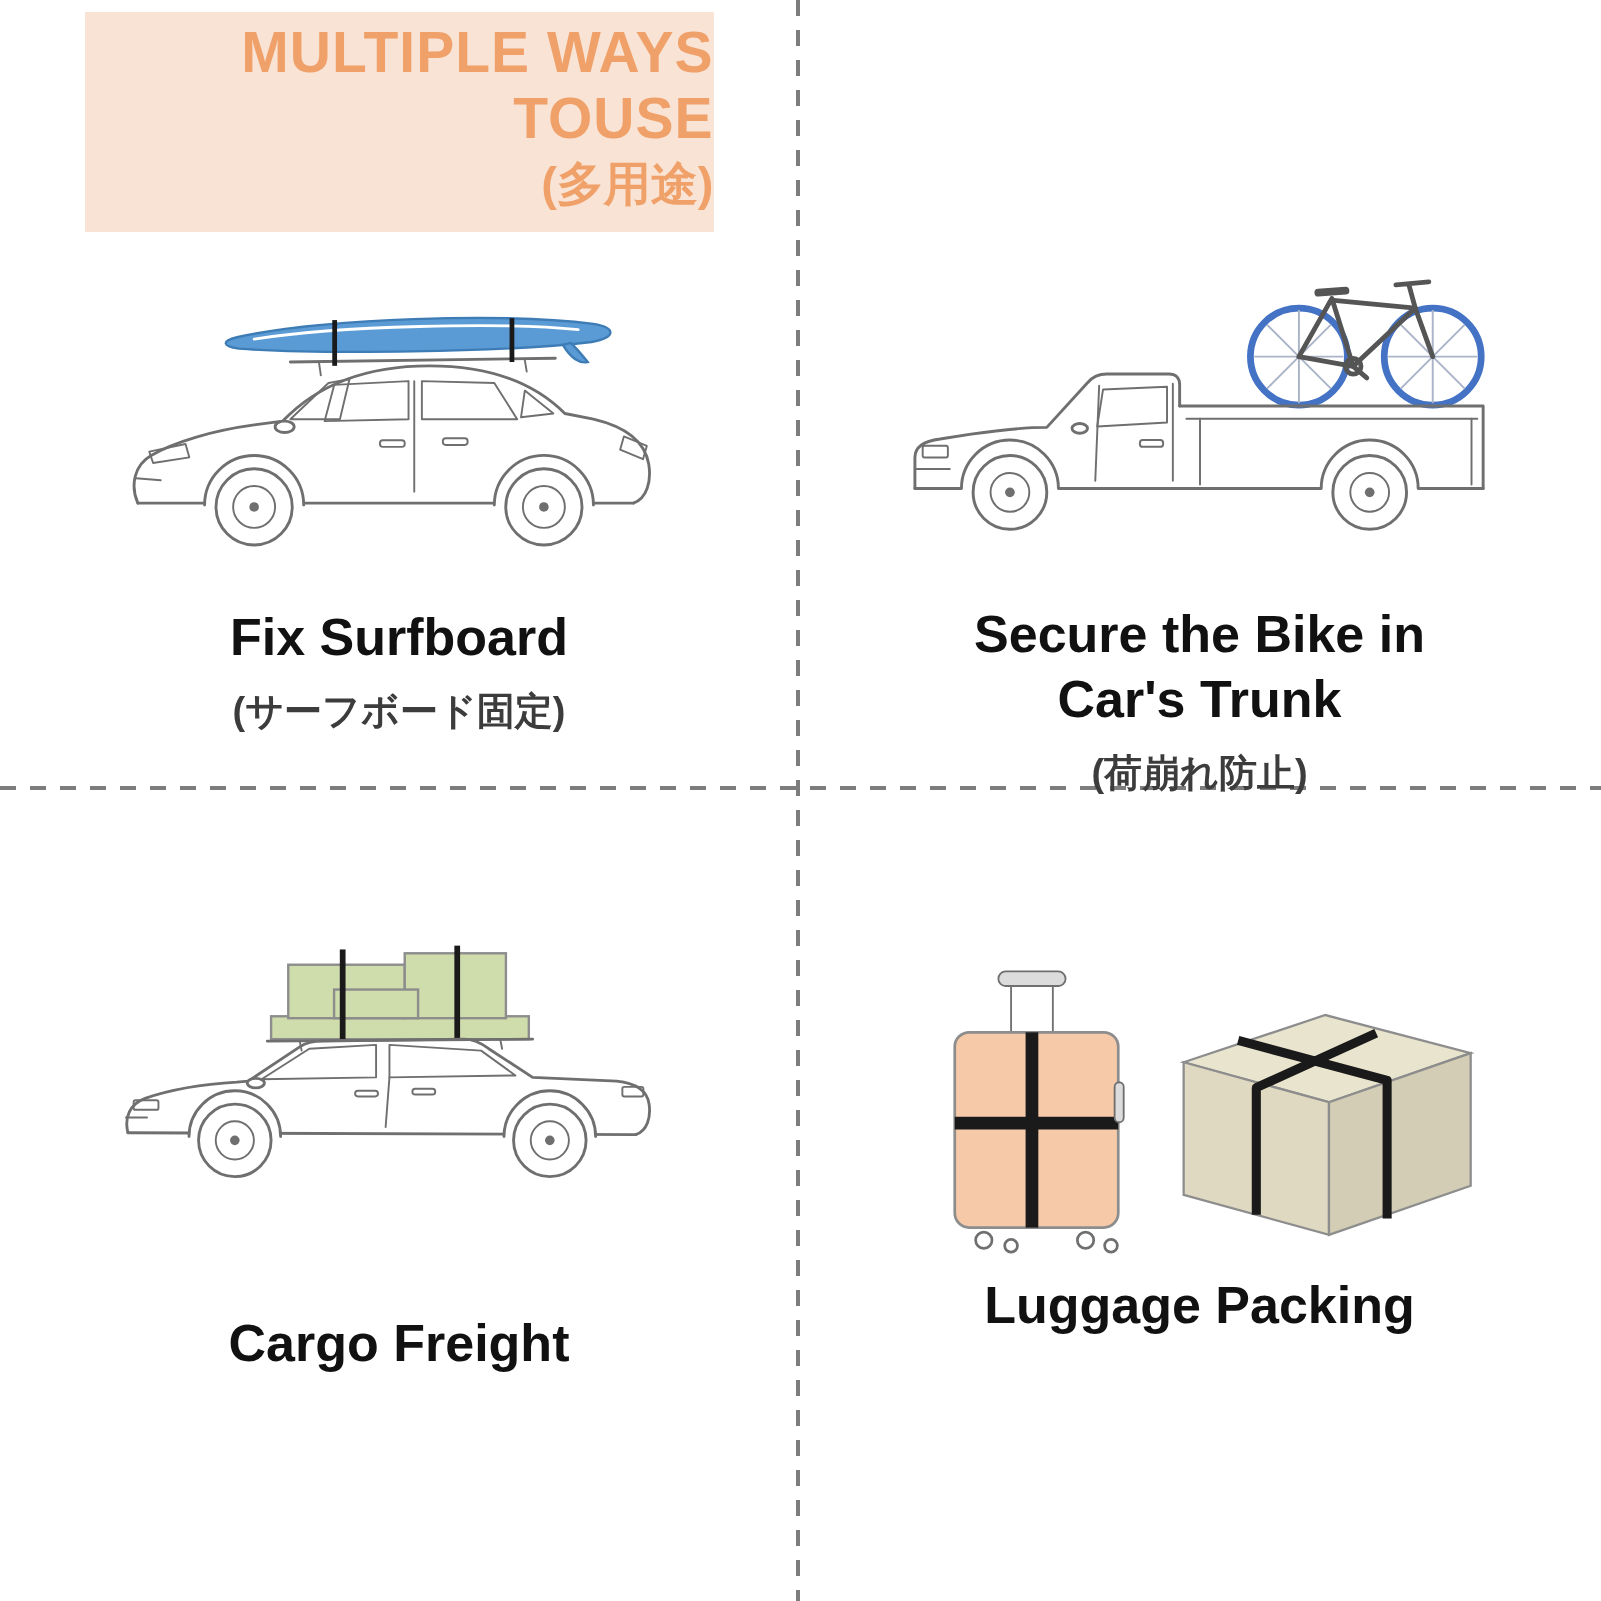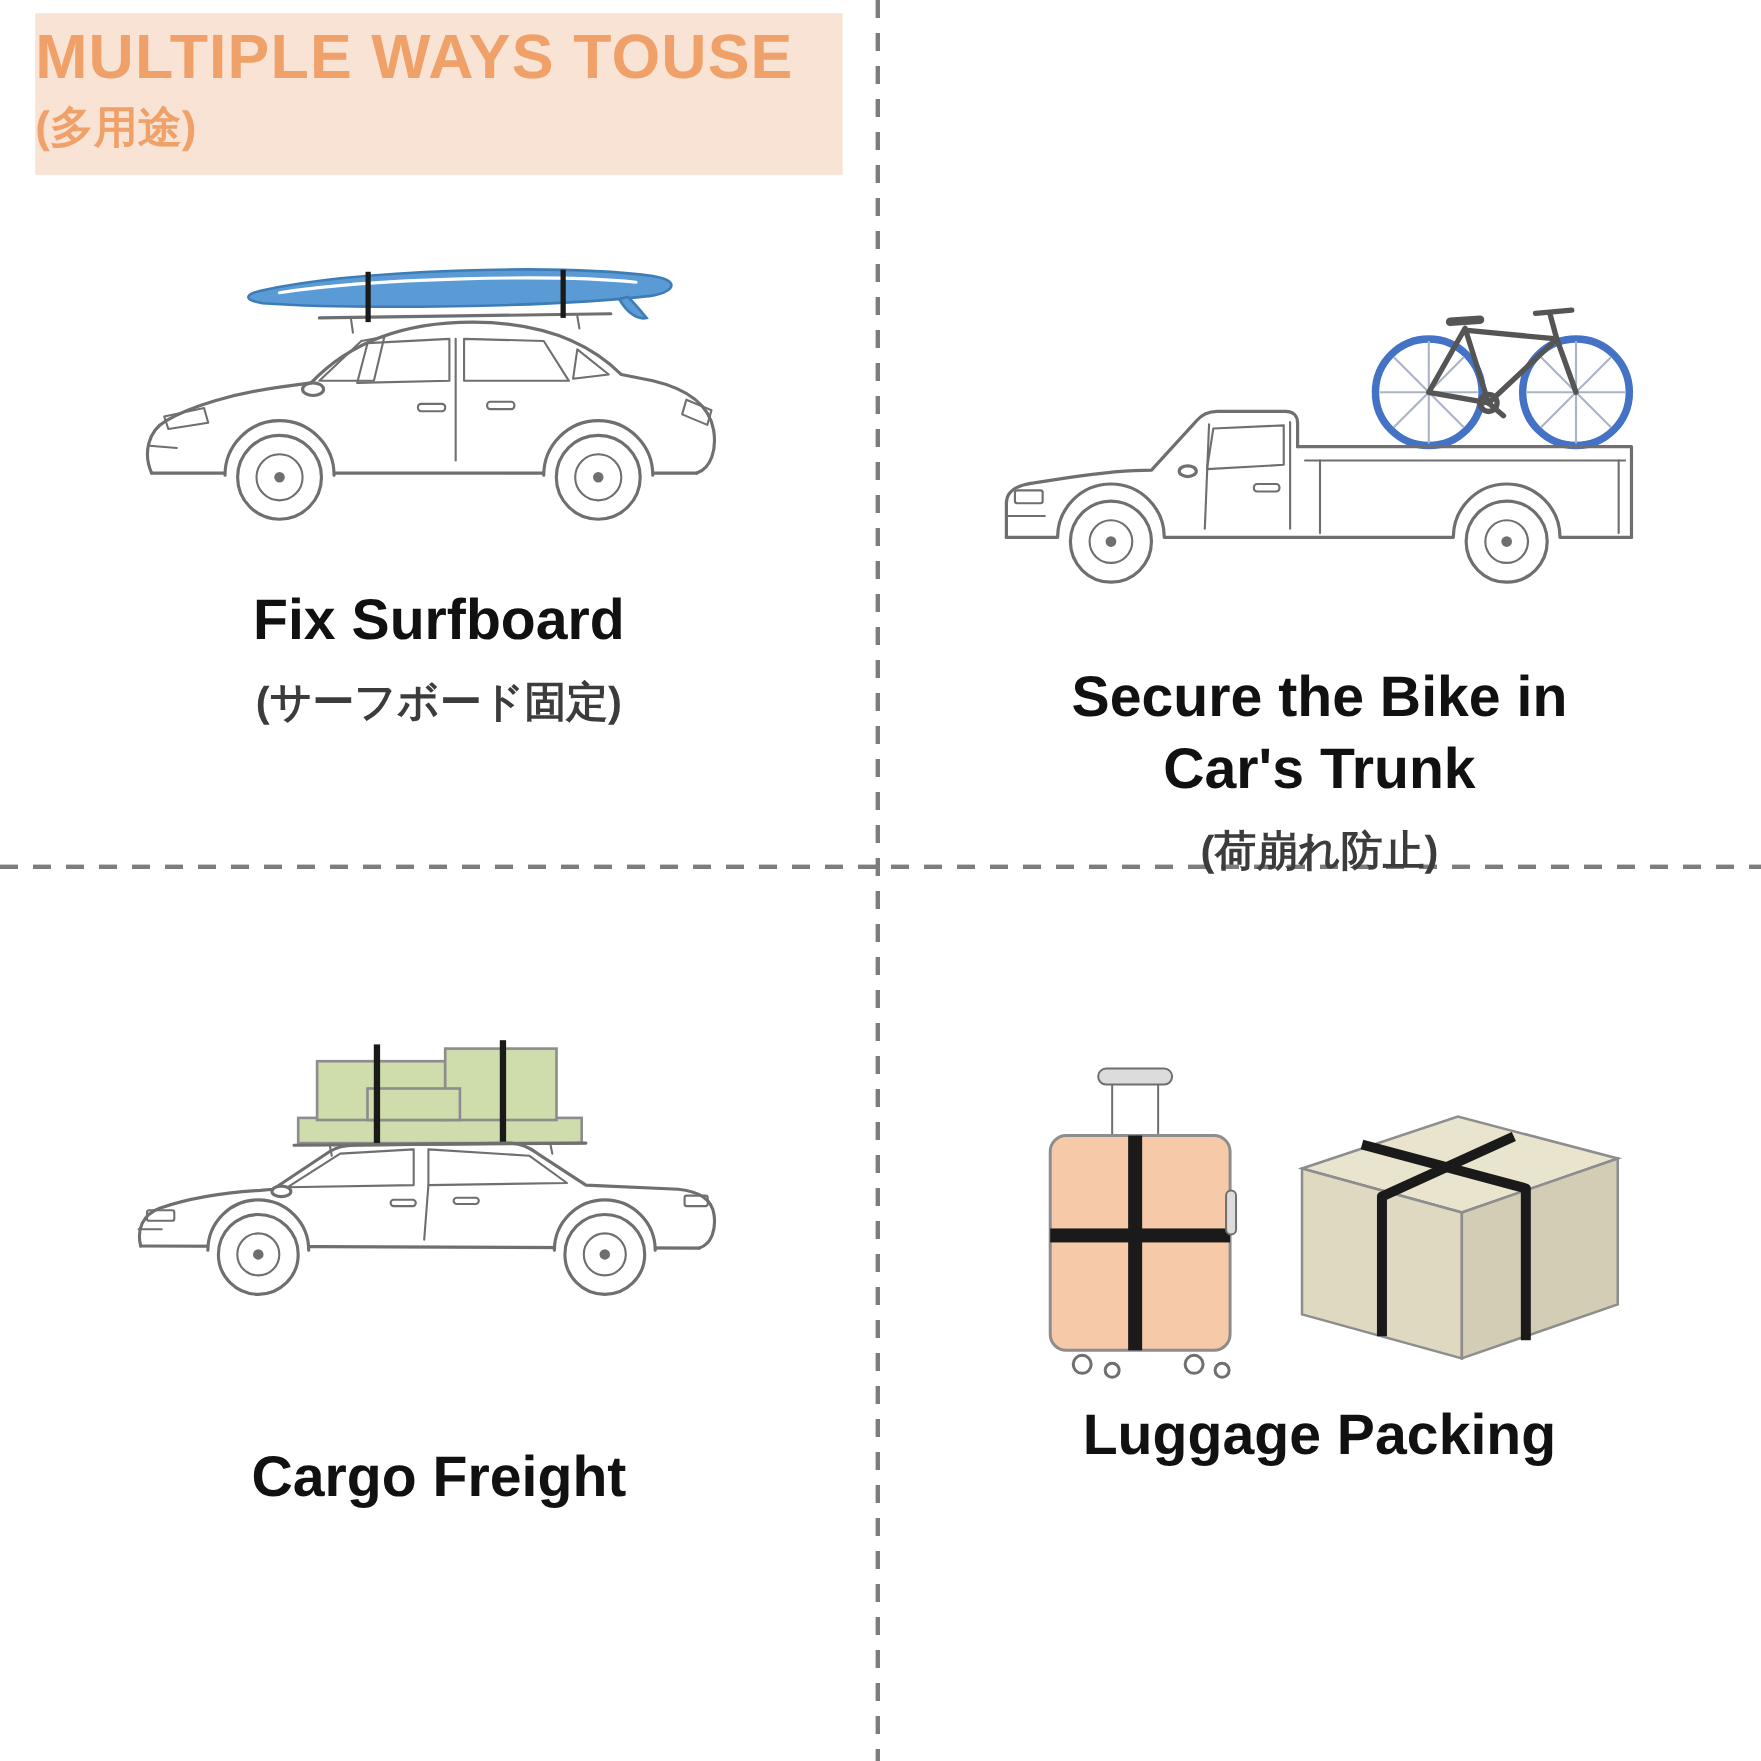--- a/index.html
+++ b/index.html
@@ -29,29 +29,29 @@
   .h-divider{
     position:absolute;left:0;top:786px;width:1601px;height:4px;
     background:repeating-linear-gradient(90deg,var(--divider) 0 16px,transparent 16px 30px);
   }
   .grid{
     position:absolute;inset:0;display:grid;
     grid-template-columns:798px 803px;grid-template-rows:788px 813px;
   }
   .quad{display:flex;flex-direction:column;align-items:center;}
   .banner{
-    margin-top:12px;width:734px;background:var(--header-bg);
-    text-align:left;padding:8px 0 16px 0;
+    margin-top:12px;width:629px;background:var(--header-bg);
+    text-align:right;padding:8px 0 16px 0;
   }
   .banner h1{
     margin:0;font-size:57px;font-weight:bold;letter-spacing:1px;
     color:var(--header-text);line-height:1.15;
   }
   .banner .jp{
-    font-size:40px;font-weight:bold;color:var(--header-text);margin-top:2px;
+    font-size:47px;font-weight:bold;color:var(--header-text);margin-top:2px;
   }
   .illus{display:flex;justify-content:center;align-items:center;}
   .q1 .illus{margin-top:44px;}
   .q2{padding-top:248px;}
   .q3{padding-top:150px;}
   .q4{padding-top:158px;}
   .label{
     font-size:52px;font-weight:bold;color:var(--label-text);
     text-align:center;line-height:1.25;
   }

